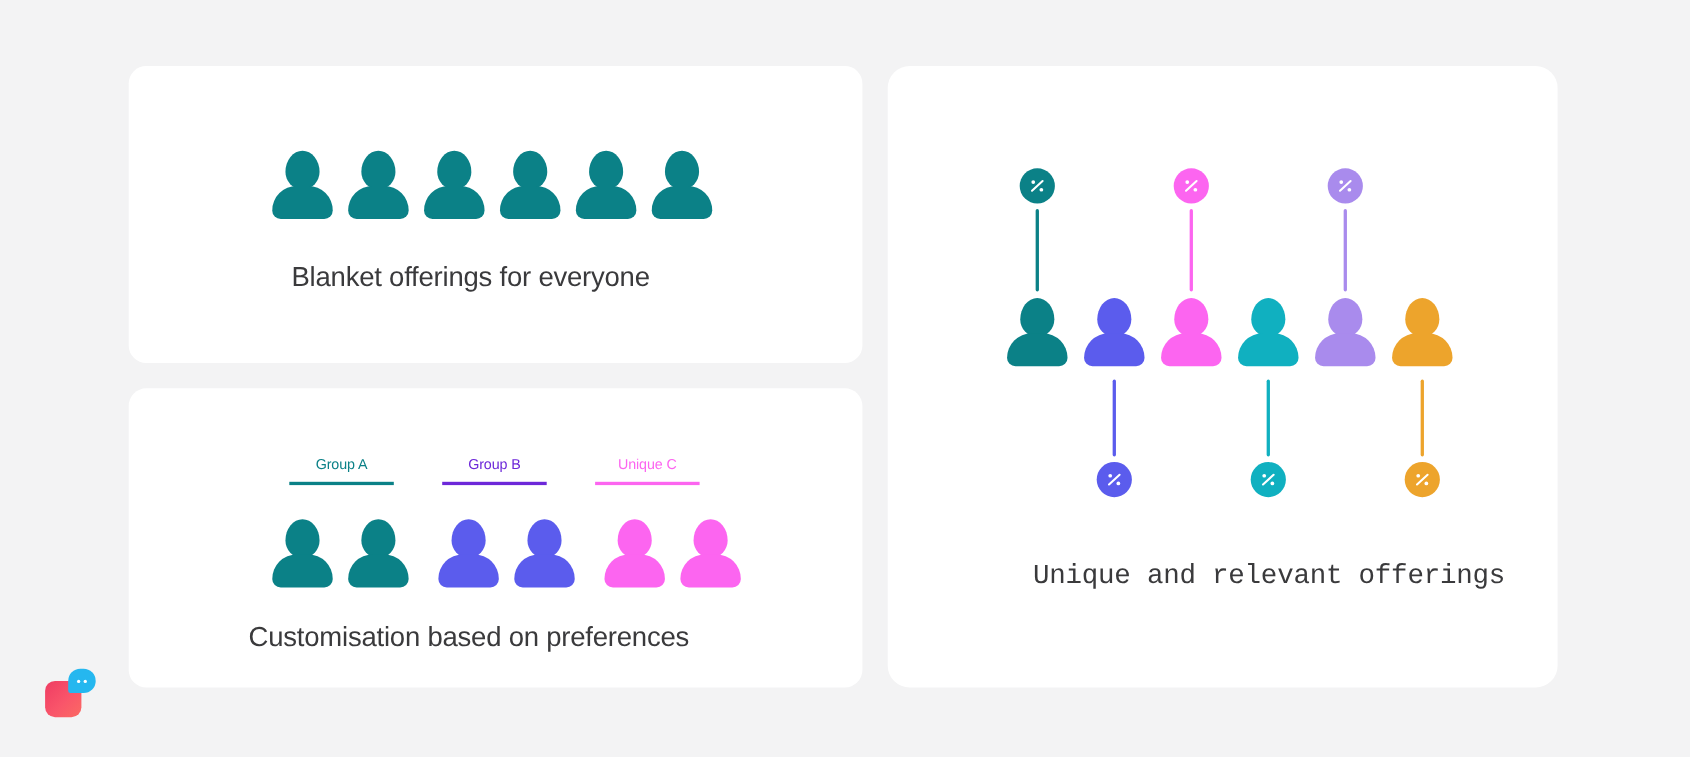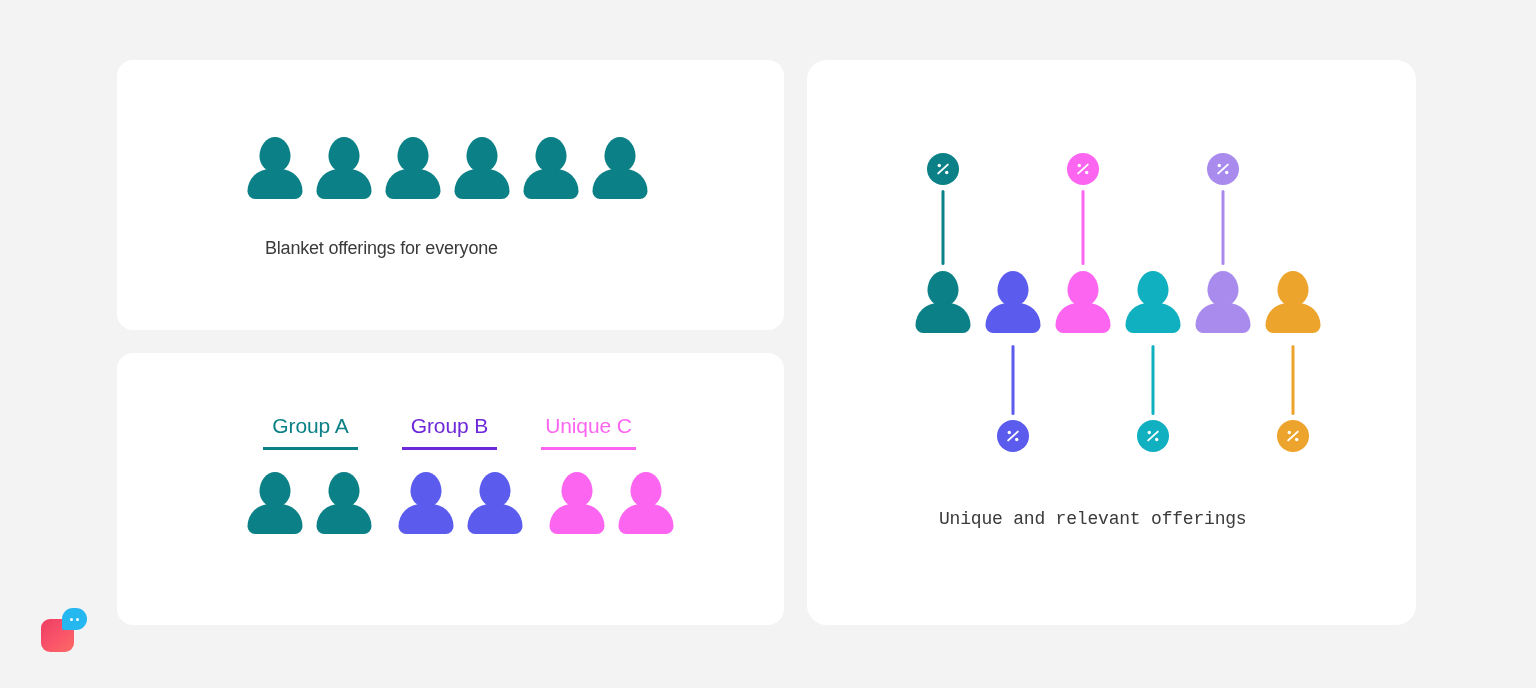--- a/index.html
+++ b/index.html
@@ -87,21 +87,21 @@
   }
 
   #blanket-people {
     left: 247px;
     top: 137px;
     gap: 13px;
   }
 
   .card-caption {
     position: absolute;
-    font-size: 18px;
+    font-size: 25px;
     font-weight: 500;
     color: #3a3a3c;
     letter-spacing: -0.2px;
     white-space: nowrap;
   }
 
   #blanket-caption { left: 265px; top: 238px; }
   #custom-caption  { left: 226px; top: 565px; }
   #unique-caption  { left: 939px; top: 509px; font-family: Liberation Mono, monospace; }
 
@@ -109,21 +109,21 @@
   #group-tabs {
     position: absolute;
     left: 263px;
     top: 414px;
     display: flex;
     gap: 44px;
   }
   .group-tab {
     width: 95px;
     text-align: center;
-    font-size: 21px;
+    font-size: 13px;
     font-weight: 500;
     letter-spacing: -0.1px;
     padding-bottom: 9px;
     border-bottom: 3px solid currentColor;
   }
 
   #custom-people {
     left: 247px;
     top: 472px;
     gap: 13px;
@@ -284,20 +284,21 @@
       <div class="person pair-gap" style="color: rgb(252, 101, 240);">
         <div class="head"></div>
         <div class="body"></div>
       </div>
       <div class="person" style="color: rgb(252, 101, 240);">
         <div class="head"></div>
         <div class="body"></div>
       </div>
     </div>
 
+  <div class="card-caption" id="custom-caption">Customisation based on preferences</div>
 
   <div class="card" id="card-unique"></div>
 
   <div id="unique-stack">
       <div class="col above" style="left: 0px; color: rgb(11, 129, 135);">
         <div class="badge">
           <svg width="16" height="16" viewBox="0 0 16 16">
             <line x1="3.2" y1="12.4" x2="12.8" y2="3.6" stroke="#fff" stroke-width="1.9" stroke-linecap="round"></line>
             <circle cx="4.3" cy="4.5" r="1.7" fill="#fff"></circle>
             <circle cx="11.7" cy="11.5" r="1.7" fill="#fff"></circle>

